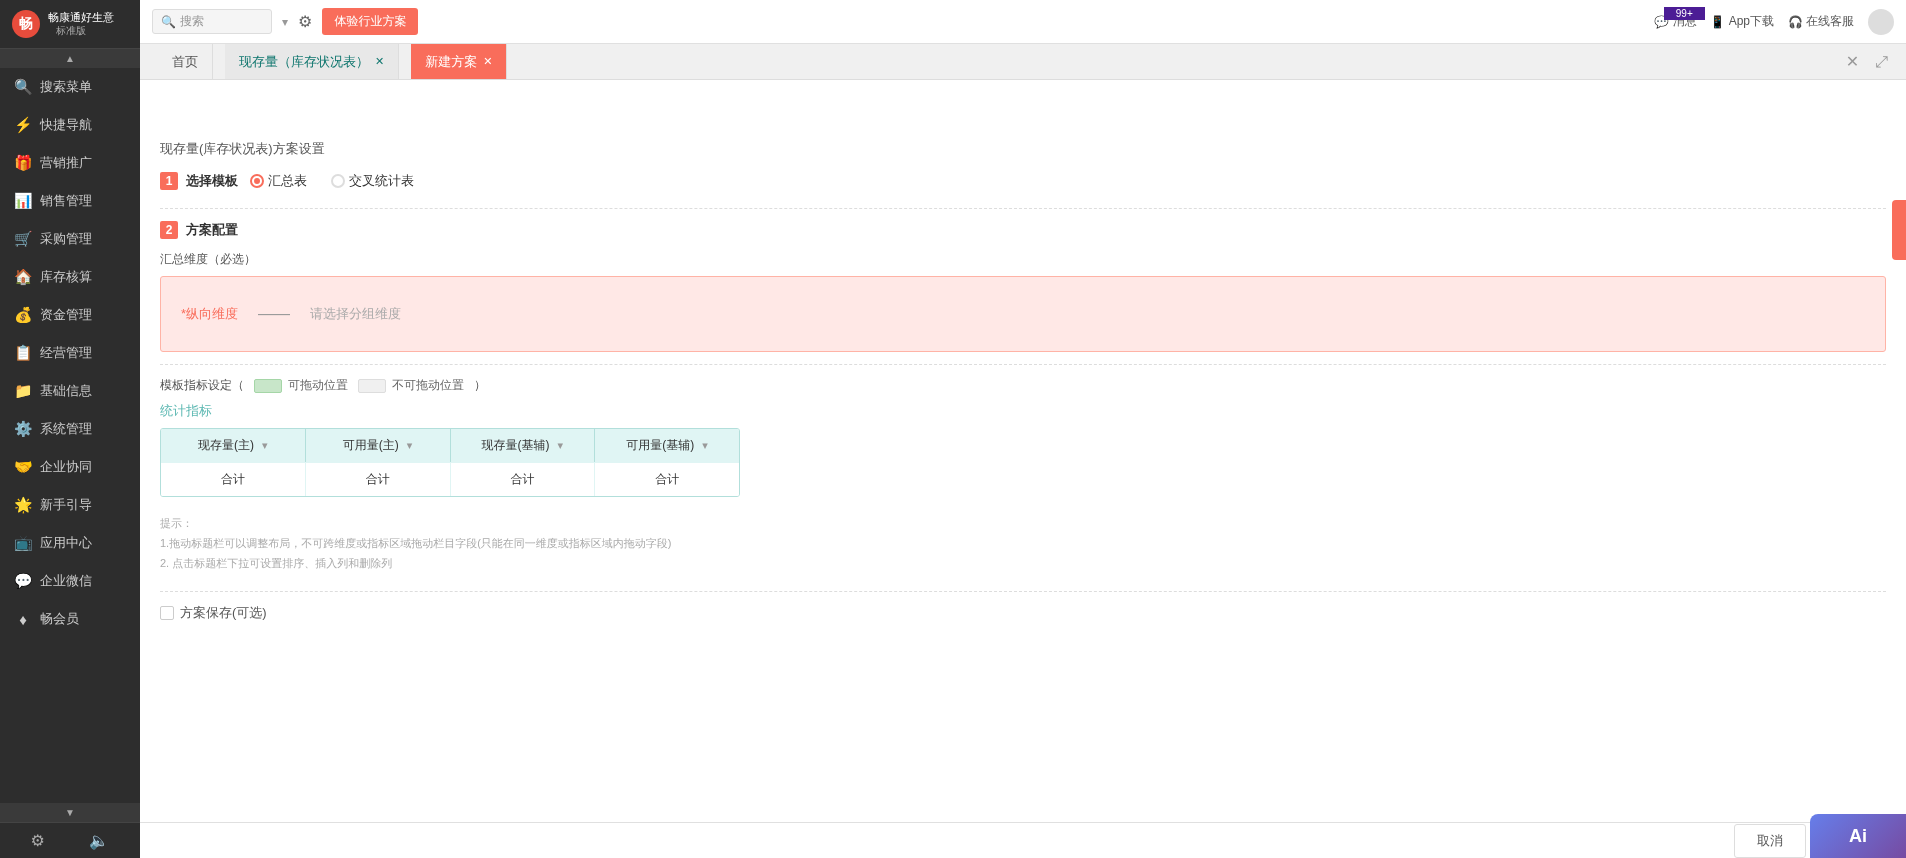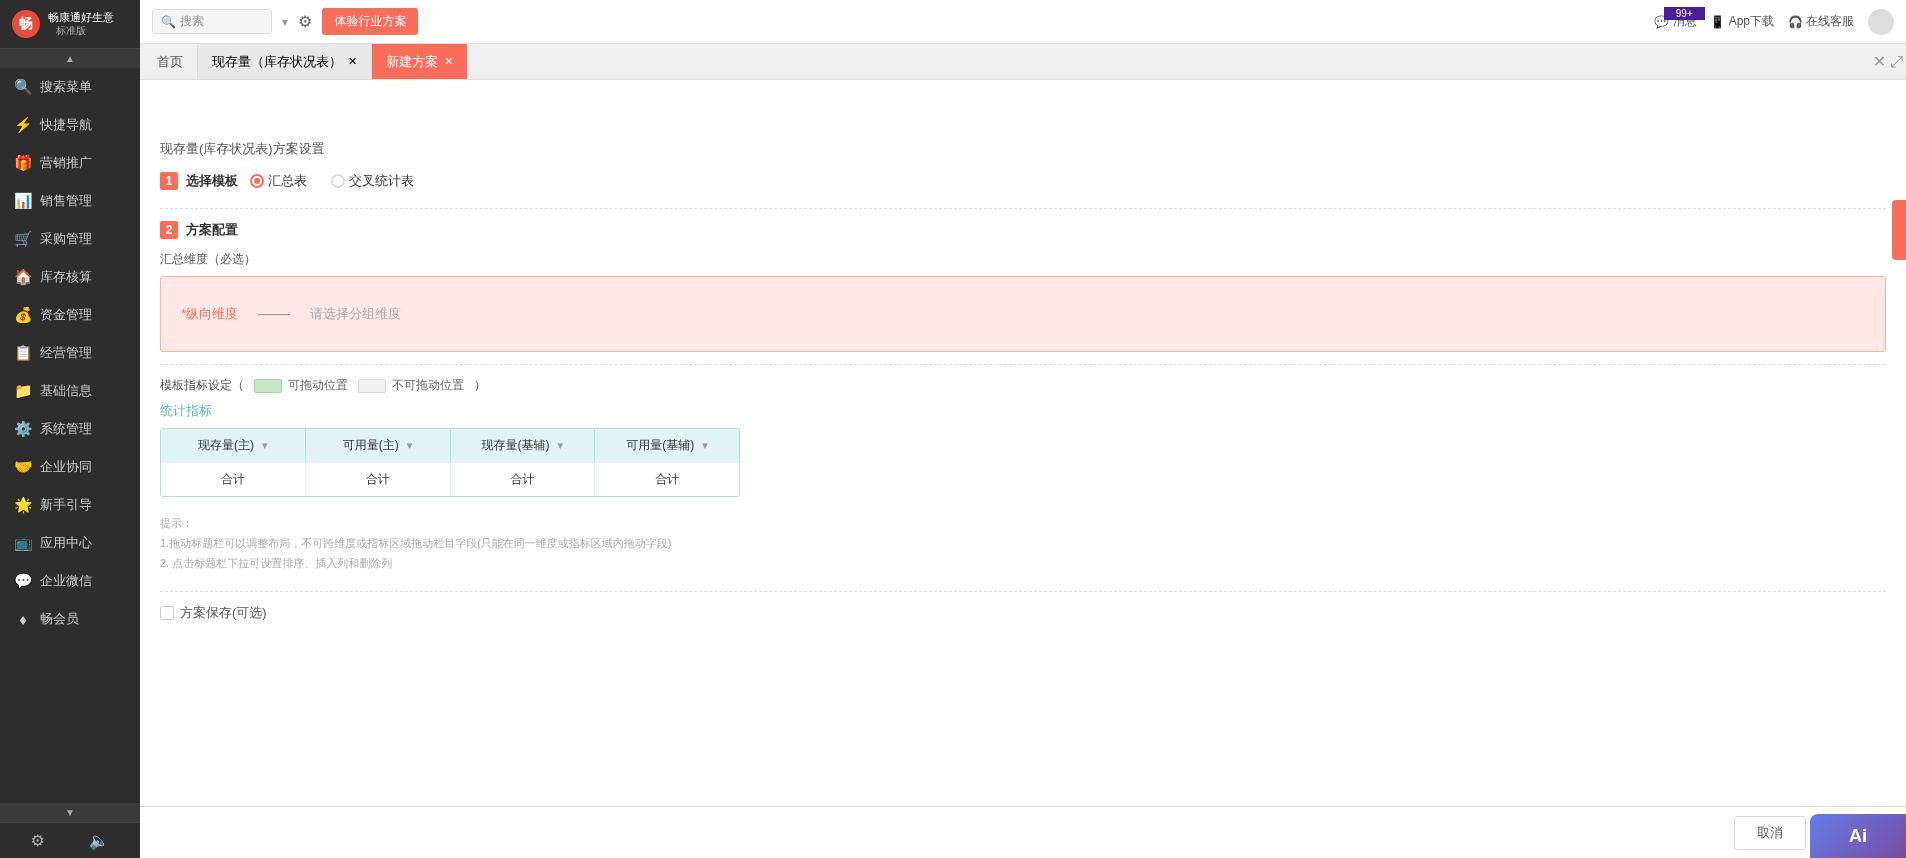--- a/index.html
+++ b/index.html
@@ -88,31 +88,31 @@
     .topbar-app { display: flex; align-items: center; gap: 3px; font-size: 12px; color: #555; cursor: pointer; }
     .topbar-service { display: flex; align-items: center; gap: 3px; font-size: 12px; color: #555; cursor: pointer; }
     .topbar-user { display: flex; align-items: center; gap: 4px; cursor: pointer; }
     .topbar-avatar { width: 26px; height: 26px; background: #ddd; border-radius: 50%; }
 
     
     .tabbar {
       background: #f0f0f0;
       display: flex;
       align-items: center;
-      padding: 0 3px;
+      padding: 0 18px;
       border-bottom: 1px solid #ddd;
       height: 36px;
-      gap: 0;
+      gap: 12px;
     }
     .tab {
       display: flex; align-items: center; gap: 6px;
       padding: 6px 14px;
       font-size: 13px;
       cursor: pointer;
-      color: #000000;
+      color: #0f766e;
       background: #e8e8e8;
       border-right: 1px solid #ddd;
       height: 100%;
     }
     .tab.active {
       background: #f96d5b; color: white;
     }
     .tab-home {
       background: transparent; color: #555;
     }
@@ -197,21 +197,21 @@
     .tips { color: #aaa; font-size: 11px; margin-top: 14px; line-height: 1.8; }
 
     
     .checkbox-row { display: flex; align-items: center; gap: 6px; font-size: 13px; color: #555; }
     .checkbox-box { width: 14px; height: 14px; border: 1px solid #ccc; border-radius: 2px; cursor: pointer; }
 
     
     .footer-bar {
       background: #fff; border-top: 1px solid #e0e0e0;
       display: flex; justify-content: flex-end; align-items: center;
-      padding: 10px 20px; gap: 10px; height: 52px;
+      padding: 10px 20px; gap: 10px; height: 36px;
     }
     .btn-cancel {
       padding: 7px 22px; background: #fff; border: 1px solid #ddd;
       border-radius: 3px; font-size: 13px; color: #555; cursor: pointer;
     }
     .btn-query {
       padding: 7px 22px; background: #f96d5b; border: none;
       border-radius: 3px; font-size: 13px; color: #fff; cursor: pointer;
     }
 

